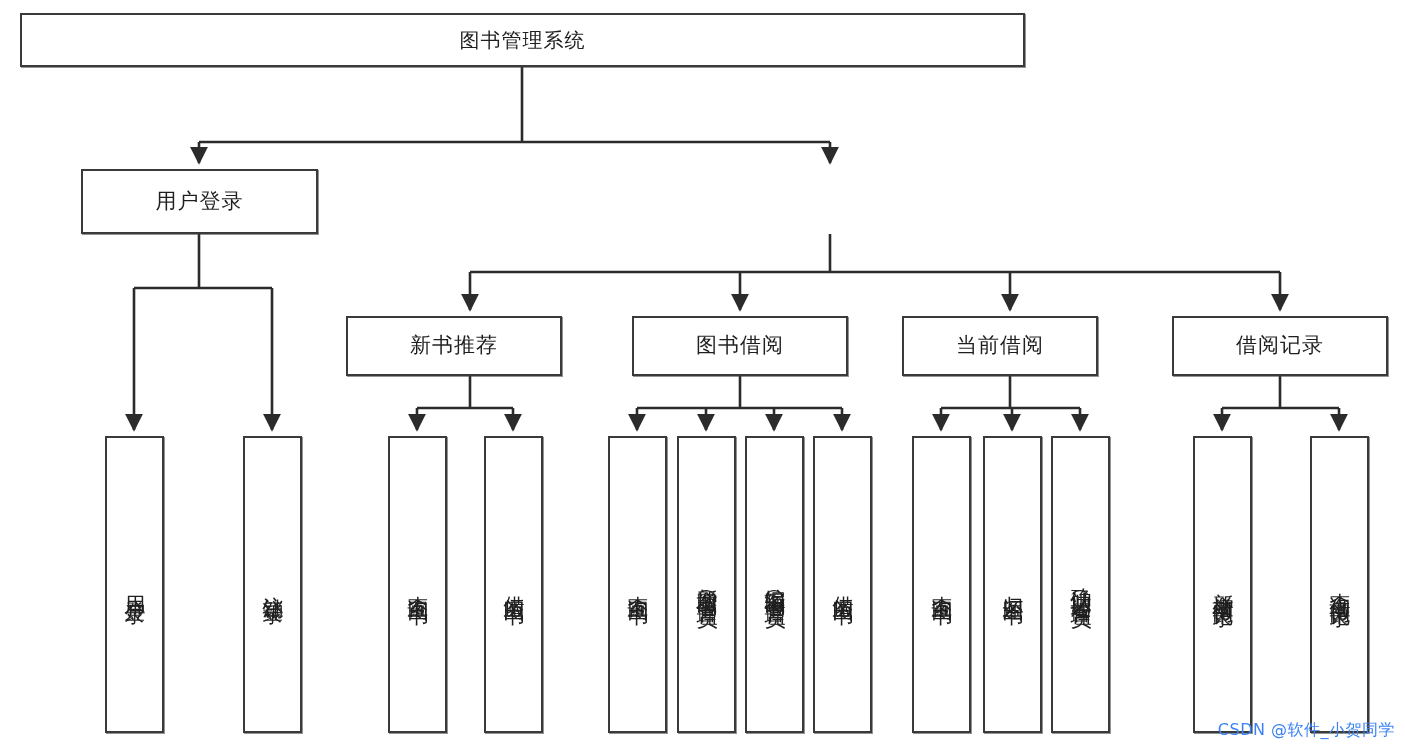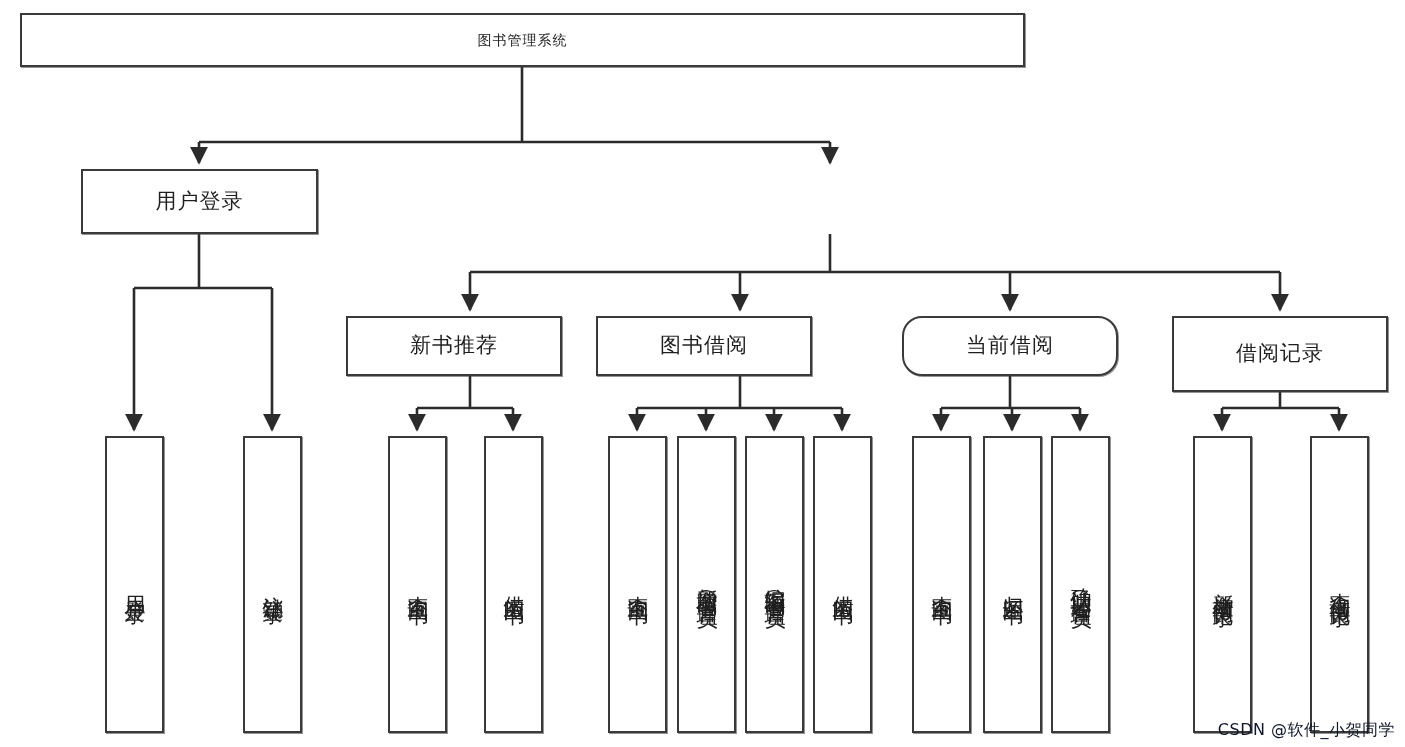--- a/index.html
+++ b/index.html
@@ -43,21 +43,21 @@
     display: block;
     white-space: pre;
     letter-spacing: 1px;
   }
   
   .node.horiz .node-label {
     font-size: 21px;
     line-height: 1.2;
   }
   .node.root .node-label {
-    font-size: 14px;
+    font-size: 20px;
   }
   
   .node.vert {
     align-items: center;
     justify-content: center;
   }
   .node.vert .node-label {
     writing-mode: vertical-rl;
     text-orientation: upright;
     font-size: 21px;
@@ -135,27 +135,27 @@
     <span class="node-label">图书管理系统</span>
   </div>
 
   <div class="node horiz" style="left: 81px; top: 169px; width: 237px; height: 65px; border-color: rgb(58, 58, 58); background: rgb(255, 255, 255);">
     <span class="node-label">用户登录</span>
   </div>
 
   <div class="node horiz" style="left: 346px; top: 316px; width: 216px; height: 60px; border-color: rgb(58, 58, 58); background: rgb(255, 255, 255);">
     <span class="node-label">新书推荐</span>
   </div>
-  <div class="node horiz" style="left: 596px; top: 316px; width: 216px; height: 60px; border-color: rgb(58, 58, 58); background: rgb(255, 255, 255);">
+  <div class="node horiz" style="left: 632px; top: 316px; width: 216px; height: 60px; border-color: rgb(58, 58, 58); background: rgb(255, 255, 255);">
     <span class="node-label">图书借阅</span>
   </div>
-  <div class="node horiz" style="left: 902px; top: 316px; width: 216px; height: 60px; border-color: rgb(58, 58, 58); background: rgb(255, 255, 255); border-radius: 20px;">
+  <div class="node horiz" style="left: 902px; top: 316px; width: 196px; height: 60px; border-color: rgb(58, 58, 58); background: rgb(255, 255, 255);">
     <span class="node-label">当前借阅</span>
   </div>
-  <div class="node horiz" style="left: 1172px; top: 316px; width: 216px; height: 76px; border-color: rgb(58, 58, 58); background: rgb(255, 255, 255);">
+  <div class="node horiz" style="left: 1172px; top: 316px; width: 216px; height: 60px; border-color: rgb(58, 58, 58); background: rgb(255, 255, 255);">
     <span class="node-label">借阅记录</span>
   </div>
 
   <div class="node vert" style="left: 105px; top: 436px; width: 59px; height: 297px; border-color: rgb(58, 58, 58); background: rgb(255, 255, 255);">
     <span class="node-label">用户登录</span>
   </div>
   <div class="node vert" style="left: 243px; top: 436px; width: 59px; height: 297px; border-color: rgb(58, 58, 58); background: rgb(255, 255, 255);">
     <span class="node-label">注销登录</span>
   </div>
   <div class="node vert" style="left: 388px; top: 436px; width: 59px; height: 297px; border-color: rgb(58, 58, 58); background: rgb(255, 255, 255);">
@@ -185,15 +185,15 @@
   <div class="node vert" style="left: 1051px; top: 436px; width: 59px; height: 297px; border-color: rgb(58, 58, 58); background: rgb(255, 255, 255);">
     <span class="node-label">确认归还（管理员）</span>
   </div>
   <div class="node vert" style="left: 1193px; top: 436px; width: 59px; height: 297px; border-color: rgb(58, 58, 58); background: rgb(255, 255, 255);">
     <span class="node-label">新增借阅记录</span>
   </div>
   <div class="node vert" style="left: 1310px; top: 436px; width: 59px; height: 297px; border-color: rgb(58, 58, 58); background: rgb(255, 255, 255);">
     <span class="node-label">查询借阅记录</span>
   </div>
 
-  <div id="watermark" style="color: #0f172a;">CSDN @软件_小贺同学</div>
+  <div id="watermark" style="color: #3b82f6;">CSDN @软件_小贺同学</div>
 
 </div>
 
 </body></html>

